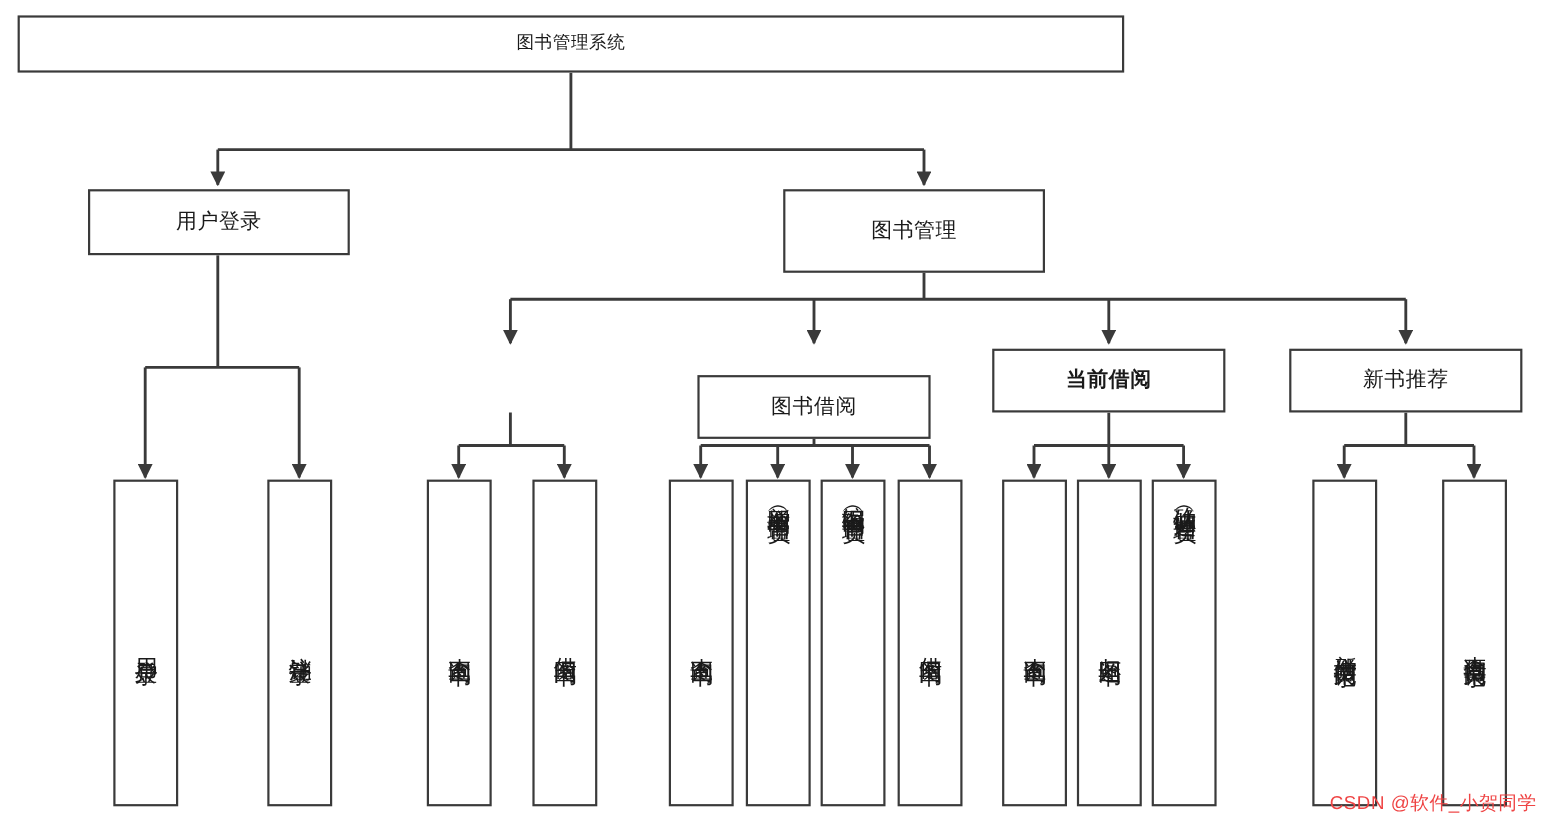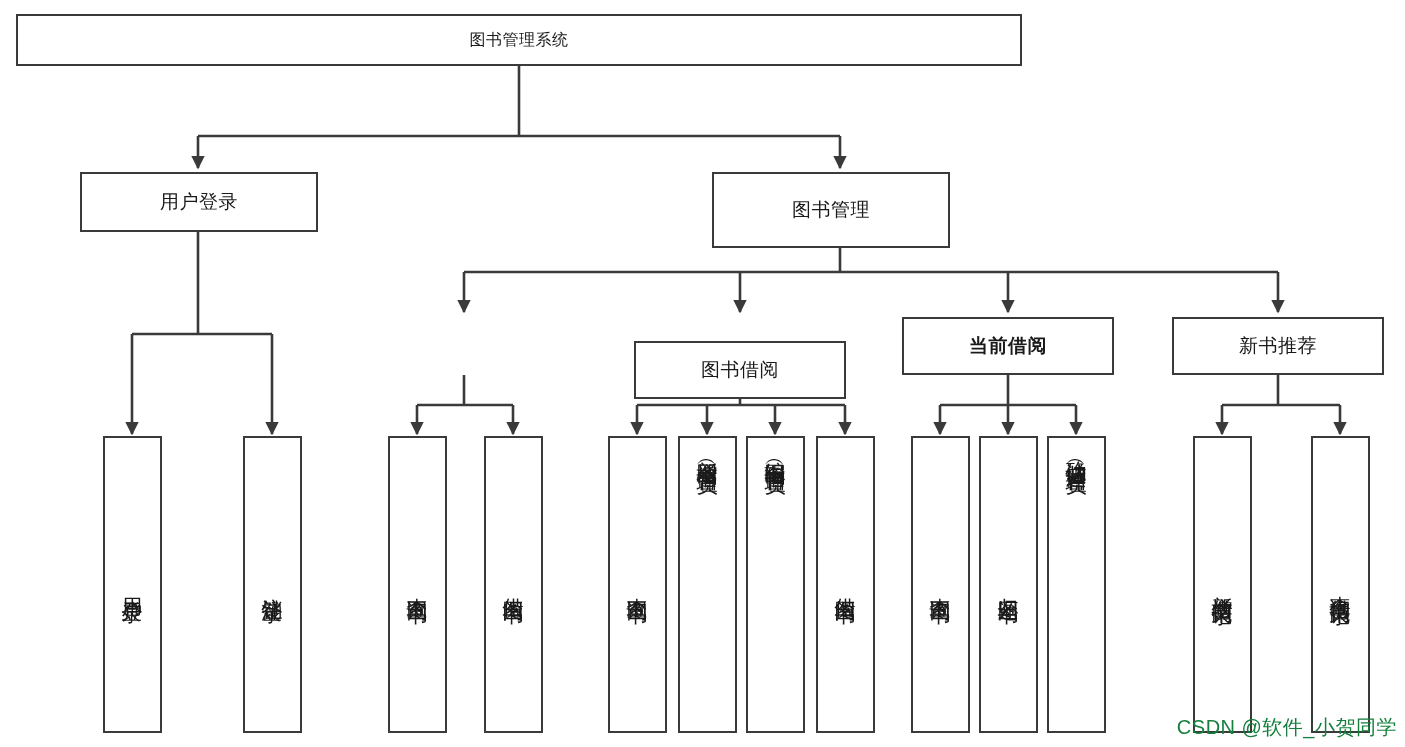--- a/index.html
+++ b/index.html
@@ -63,22 +63,22 @@
     white-space: nowrap;
   }
   .node.vert.mid {
     align-items: center;
     padding-top: 0;
   }
   #watermark {
     position: absolute;
     right: 8px;
     bottom: 6px;
-    font-size: 20px;
-    color: #15803d;
+    font-size: 17px;
+    color: #ef4444;
     letter-spacing: 0.5px;
     white-space: nowrap;
     user-select: none;
   }
 </style>
 </head>
 <body>
 
 <div id="stage">
 

